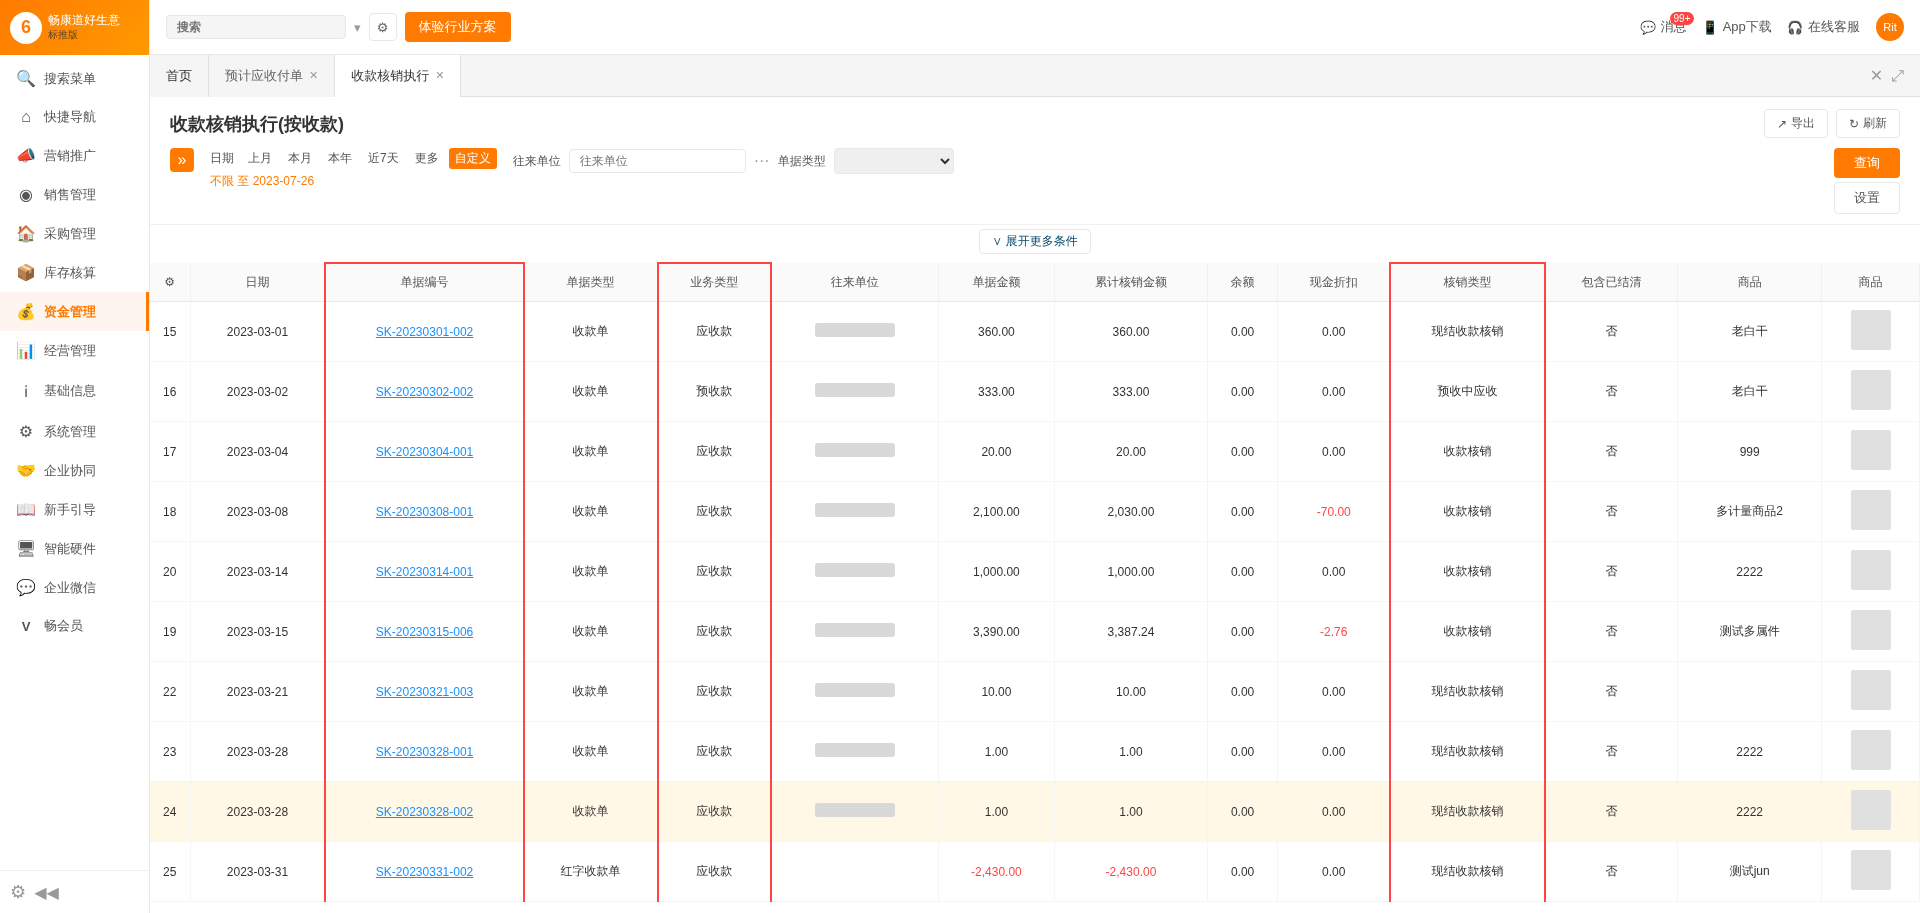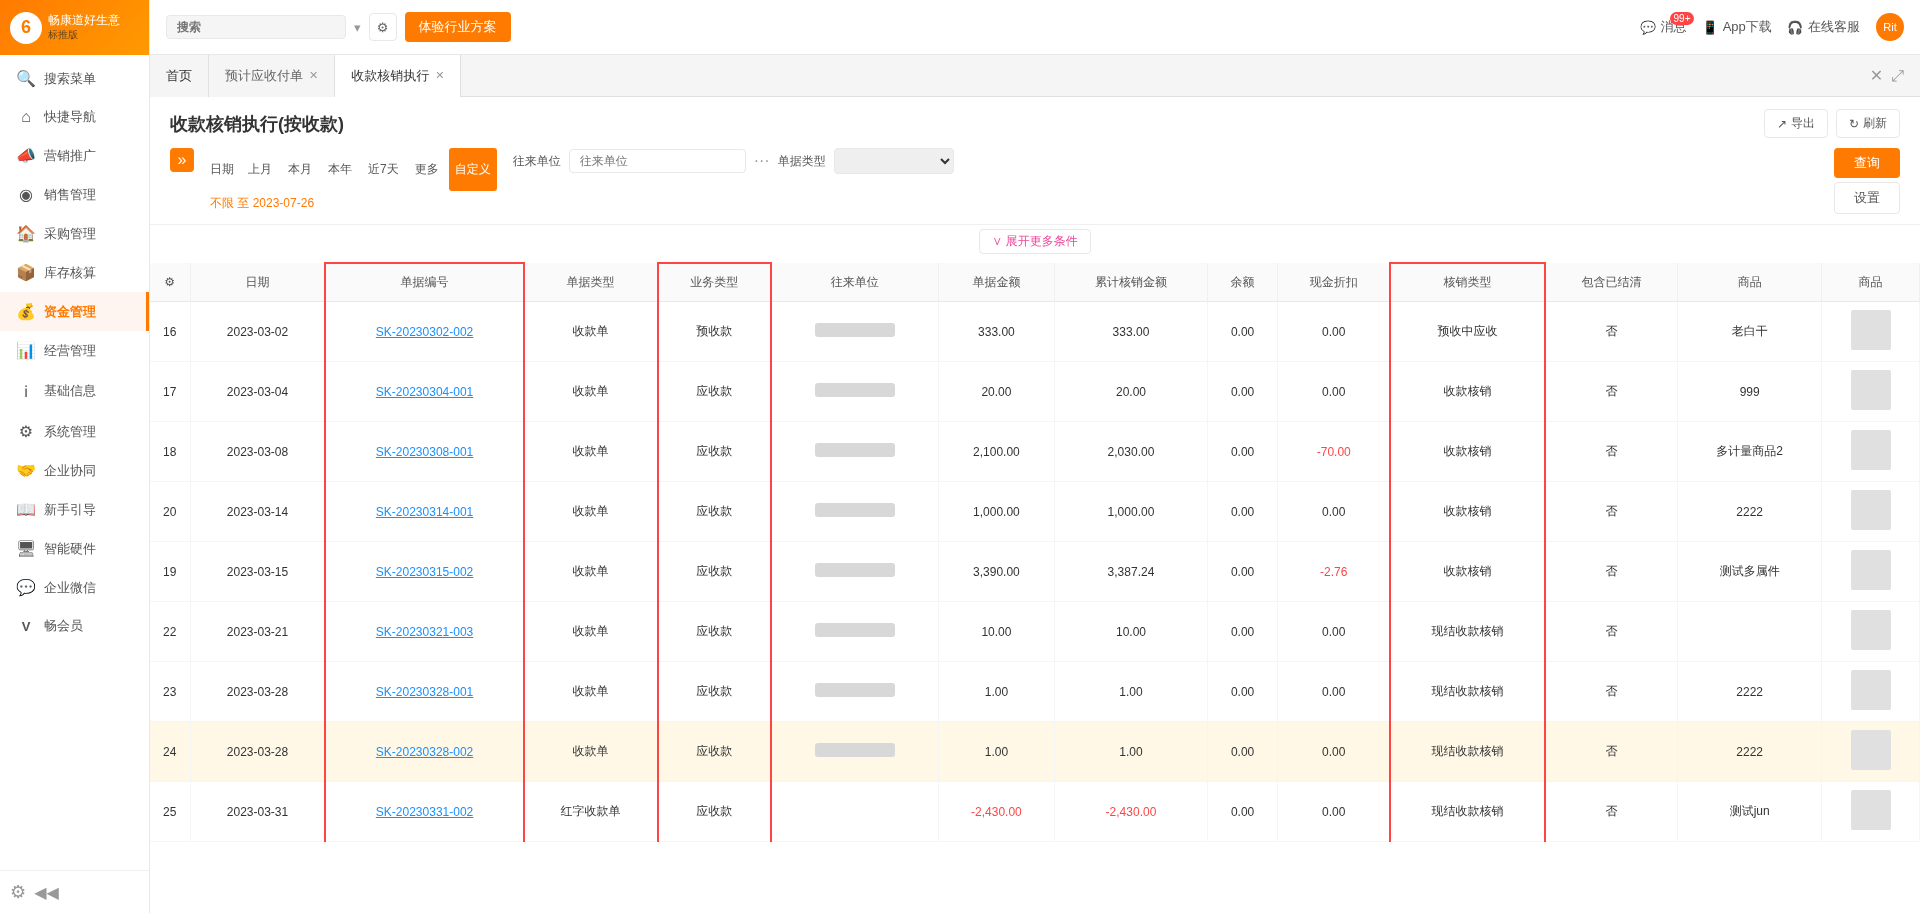--- a/index.html
+++ b/index.html
@@ -47,31 +47,31 @@
     .page-actions { display: flex; gap: 8px; }
     .btn-export { border: 1px solid #e8e8e8; background: #fff; padding: 5px 12px; border-radius: 4px; font-size: 12px; cursor: pointer; color: #555; display: flex; align-items: center; gap: 4px; }
     .btn-refresh { border: 1px solid #e8e8e8; background: #fff; padding: 5px 12px; border-radius: 4px; font-size: 12px; cursor: pointer; color: #555; display: flex; align-items: center; gap: 4px; }
 
     
     .filter-bar { background: #fff; padding: 10px 20px; display: flex; align-items: center; gap: 12px; flex-wrap: wrap; border-bottom: 1px solid #f0f0f0; flex-shrink: 0; }
     .filter-toggle { background: #ff7a00; color: #fff; border: none; border-radius: 4px; width: 24px; height: 24px; cursor: pointer; font-size: 16px; display: flex; align-items: center; justify-content: center; }
     .filter-label { font-size: 12px; color: #555; white-space: nowrap; }
     .filter-date-btns { display: flex; gap: 4px; align-items: center; }
     .date-btn { font-size: 12px; color: #555; cursor: pointer; padding: 2px 6px; border-radius: 3px; }
-    .date-btn.custom { background: #ff7a00; color: #fff; padding: 13px 6px; border-radius: 3px; }
+    .date-btn.custom { background: #ff7a00; color: #fff; padding: 2px 6px; border-radius: 3px; }
     .filter-date-range { font-size: 12px; color: #ff7a00; }
     .filter-input { border: 1px solid #e8e8e8; border-radius: 4px; padding: 4px 10px; font-size: 12px; color: #333; min-width: 140px; }
     .filter-select { border: 1px solid #e8e8e8; border-radius: 4px; padding: 4px 10px; font-size: 12px; color: #333; min-width: 120px; }
     .filter-dots { color: #999; font-size: 16px; cursor: pointer; }
     .btn-query { background: #ff7a00; color: #fff; border: none; border-radius: 4px; padding: 6px 20px; font-size: 13px; cursor: pointer; }
     .btn-settings { border: 1px solid #e8e8e8; background: #fff; color: #555; border-radius: 4px; padding: 6px 14px; font-size: 13px; cursor: pointer; }
 
     
     .expand-bar { background: #fff; padding: 4px 20px 8px; flex-shrink: 0; }
-    .expand-btn { border: 1px solid #e8e8e8; background: #fff; color: #ec4899; font-size: 12px; padding: 3px 12px; border-radius: 4px; cursor: pointer; }
+    .expand-btn { border: 1px solid #e8e8e8; background: #fff; color: #0c4a6e; font-size: 12px; padding: 3px 12px; border-radius: 4px; cursor: pointer; }
 
     
     .table-container { flex: 1; overflow: auto; background: #fff; margin: 0; }
     table { width: 100%; border-collapse: collapse; font-size: 12px; }
     thead tr { background: #fafafa; border-bottom: 1px solid #e8e8e8; }
     thead th { padding: 10px 8px; text-align: center; color: #555; font-weight: 500; border-right: 1px solid #f0f0f0; white-space: nowrap; font-size: 12px; }
     tbody tr { border-bottom: 1px solid #f5f5f5; }
     tbody tr.highlighted { background: #fff8e6; }
     tbody td { padding: 8px 8px; text-align: center; color: #333; border-right: 1px solid #f5f5f5; white-space: nowrap; font-size: 12px; }
     td.link { color: #1890ff; cursor: pointer; text-decoration: underline; }
@@ -278,20 +278,36 @@
           <th>累计核销金额</th>
           <th>余额</th>
           <th>现金折扣</th>
           <th style="border-left:2px solid #ff4444;border-right:2px solid #ff4444;border-top:2px solid #ff4444;">核销类型</th>
           <th>包含已结清</th>
           <th>商品</th>
           <th>商品</th>
         </tr>
       </thead>
       <tbody id="table-body">
+      <tr>
+    <td class="col-no">15</td>
+    <td>2023-03-01</td>
+    <td class="link" style="border-left:2px solid #ff4444;border-right:2px solid #ff4444;">SK-20230301-002</td>
+    <td>收款单</td>
+    <td style="border-left:2px solid #ff4444;border-right:2px solid #ff4444;">应收款</td>
+    <td><span class="blurred-text"></span></td>
+    <td class="">360.00</td>
+    <td class="">360.00</td>
+    <td>0.00</td>
+    <td class="">0.00</td>
+    <td style="border-left:2px solid #ff4444;border-right:2px solid #ff4444;">现结收款核销</td>
+    <td>否</td>
+    <td>老白干</td>
+    <td><div style="width:40px;height:40px;background:#e0e0e0;display:inline-block;border-radius:2px;"></div></td>
+  </tr>
           <tr>
     <td class="col-no">16</td>
     <td>2023-03-02</td>
     <td class="link" style="border-left:2px solid #ff4444;border-right:2px solid #ff4444;">SK-20230302-002</td>
     <td>收款单</td>
     <td style="border-left:2px solid #ff4444;border-right:2px solid #ff4444;">预收款</td>
     <td><span class="blurred-text"></span></td>
     <td class="">333.00</td>
     <td class="">333.00</td>
     <td>0.00</td>
@@ -345,21 +361,21 @@
     <td>0.00</td>
     <td class="">0.00</td>
     <td style="border-left:2px solid #ff4444;border-right:2px solid #ff4444;">收款核销</td>
     <td>否</td>
     <td>2222</td>
     <td><div style="width:40px;height:40px;background:#e0e0e0;display:inline-block;border-radius:2px;"></div></td>
   </tr>
           <tr>
     <td class="col-no">19</td>
     <td>2023-03-15</td>
-    <td class="link" style="border-left:2px solid #ff4444;border-right:2px solid #ff4444;">SK-20230315-002</td>
+    <td class="link" style="border-left:2px solid #ff4444;border-right:2px solid #ff4444;">SK-20230315-006</td>
     <td>收款单</td>
     <td style="border-left:2px solid #ff4444;border-right:2px solid #ff4444;">应收款</td>
     <td><span class="blurred-text"></span></td>
     <td class="">3,390.00</td>
     <td class="">3,387.24</td>
     <td>0.00</td>
     <td class="red">-2.76</td>
     <td style="border-left:2px solid #ff4444;border-right:2px solid #ff4444;">收款核销</td>
     <td>否</td>
     <td>测试多属件</td>

